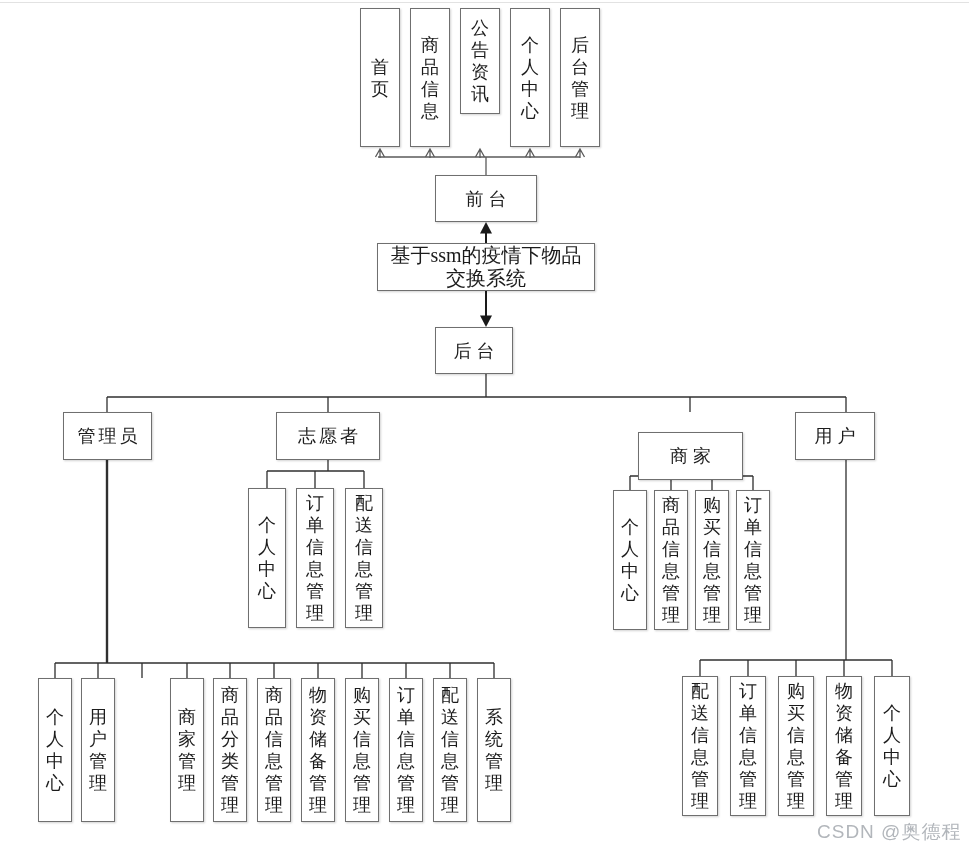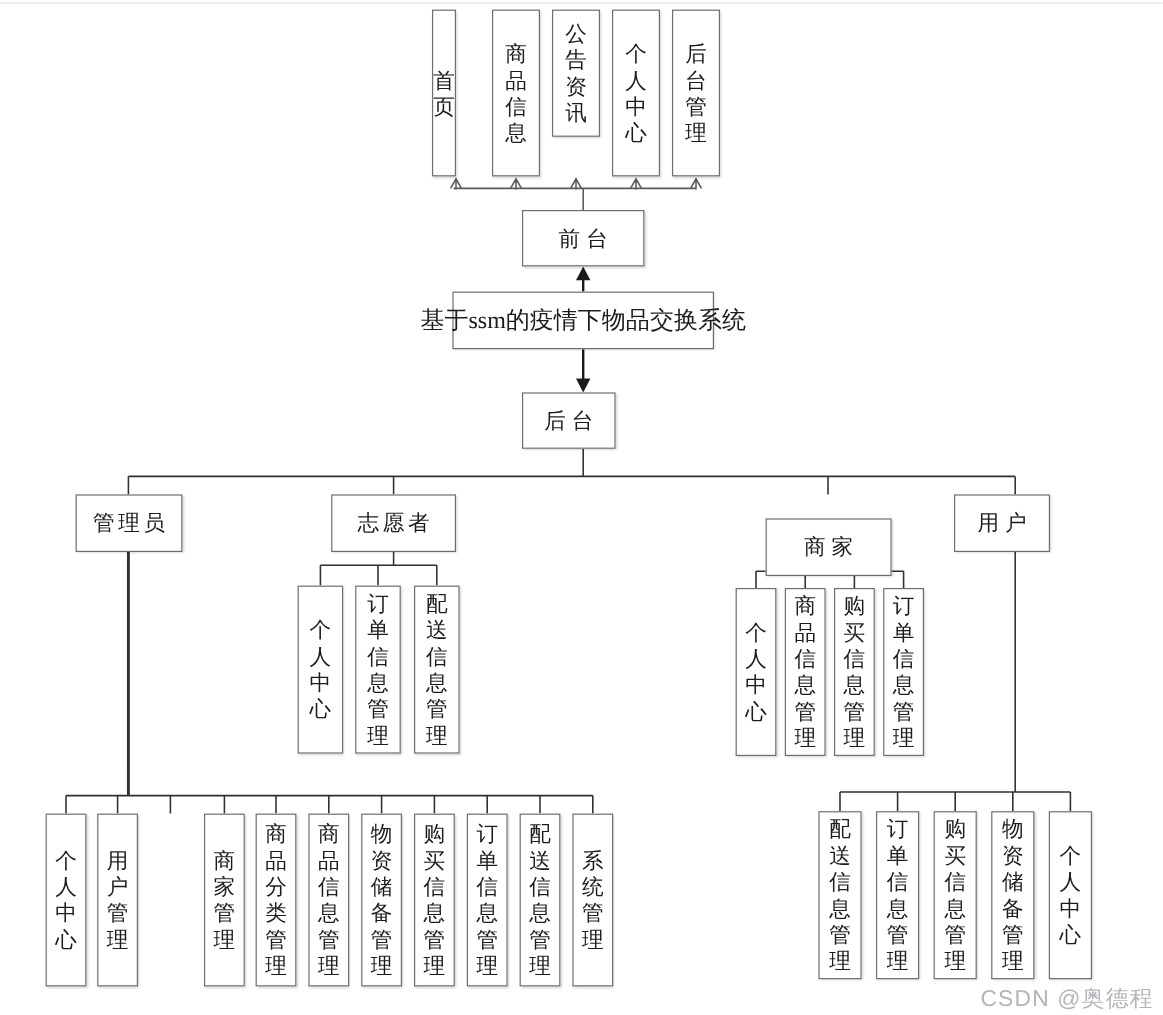--- a/index.html
+++ b/index.html
@@ -36,21 +36,21 @@
     word-break:break-all;
     line-height:22px;
     text-align:center;
   }
   .hlabel{
     letter-spacing:5px;
     text-indent:5px;
     white-space:nowrap;
   }
   .title-node{
-    flex-direction:row;
+    flex-direction:column;
     font-size:20px;
     line-height:23px;
   }
   .title-node .tline{white-space:nowrap;}
   #watermark{
     position:absolute;
     left:817px;top:819px;
     font-size:19px;
     color:#b2b6bb;
     letter-spacing:1px;
@@ -112,21 +112,21 @@
       <path d="M630 476 V490 M671 476 V490 M712 476 V490 M753 476 V490" stroke-width="1.3"></path>
     </g>
 
     <g stroke="#2f2f2f" stroke-width="1.3" fill="none">
       <path d="M846 460 V660"></path>
       <path d="M700 660 H892"></path>
       <path d="M700 660 V676 M748 660 V676 M796 660 V676 M844 660 V676 M892 660 V676"></path>
     </g>
   </svg>
 
-  <div class="node vnode" style="left:360px;top:8px;width:20px;height:139px">
+  <div class="node vnode" style="left:360px;top:8px;width:40px;height:139px">
     <span class="vlabel">首页</span>
   </div>
   <div class="node vnode" style="left:410px;top:8px;width:40px;height:139px">
     <span class="vlabel">商品信息</span>
   </div>
   <div class="node vnode" style="left:460px;top:8px;width:40px;height:106px">
     <span class="vlabel">公告资讯</span>
   </div>
   <div class="node vnode" style="left:510px;top:8px;width:40px;height:139px">
     <span class="vlabel">个人中心</span>

